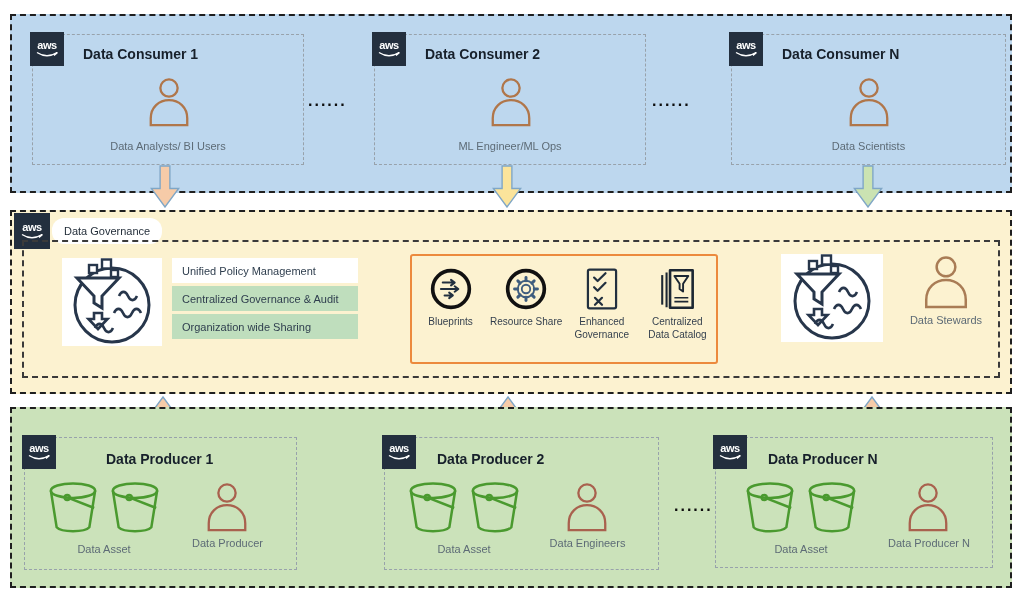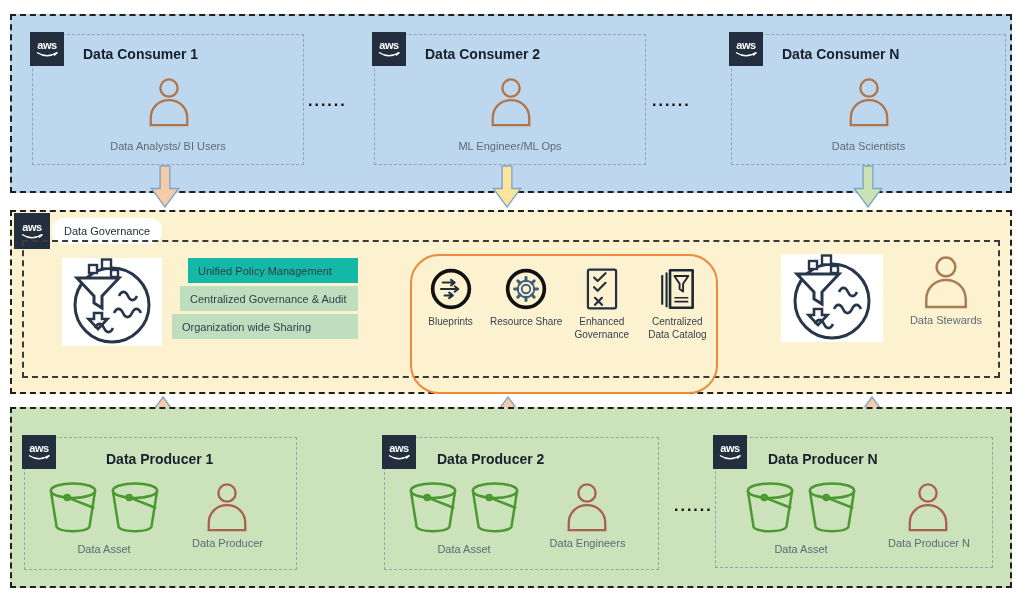--- a/index.html
+++ b/index.html
@@ -30,22 +30,22 @@
                background:#ffffff; padding:0 12px; font-size:11px; color:#1f2a36;border-radius:12px; }
   .gov-inner { position:absolute; left:10px; top:28px; width:978px; height:138px; border:2px dashed #3a3a3a; }
 
   .lf-box { position:absolute; background:#ffffff; }
   .lf-box svg { width:100%; height:100%; }
 
   .policy-list { position:absolute; left:160px; top:46px; width:186px; }
   .policy-row { height:25px; margin-bottom:3px; display:flex; align-items:center;
                 padding-left:10px; font-size:11px; color:#2f3e4e; }
 
-  .feature-box { position:absolute; left:398px; top:42px; width:308px; height:140px;
-                 border:2px solid #EC8A3D; border-radius:29px;
+  .feature-box { position:absolute; left:398px; top:42px; width:308px; height:110px;
+                 border:2px solid #EC8A3D; border-radius:3px;
                  display:flex; justify-content:space-evenly; padding-top:10px; }
   .feature { width:74px; display:flex; flex-direction:column; align-items:center; }
   .feature .f-icon { height:46px; display:flex; align-items:center; justify-content:center; }
   .feature .f-label { margin-top:4px; font-size:10px; line-height:1.25; text-align:center; color:#333f4d; }
 
   .bucket-svg { position:absolute; width:52px; height:56px; }
 
   .hidden-defs { position:absolute; width:0; height:0; overflow:hidden; }
 </style>
 </head>
@@ -153,22 +153,22 @@
 
     <div class="gov-inner"></div>
 
     <div class="lf-box" style="left:50px; top:46px; width:100px; height:88px;">
       <svg viewBox="0 0 100 88" style="color:#27364B">
           <use href="#sym-lake"></use>
         </svg>
     </div>
 
     <div class="policy-list">
-      <div class="policy-row" style="background-color: #14b8a6; margin-left: 16px;">Unified Policy Management</div>
-      <div class="policy-row" style="background-color: rgb(191, 222, 189); margin-left: 8px;">Centralized  Governance &amp; Audit</div>
+      <div class="policy-row" style="background-color: #ffffff;">Unified Policy Management</div>
+      <div class="policy-row" style="background-color: rgb(191, 222, 189);">Centralized  Governance &amp; Audit</div>
       <div class="policy-row" style="background-color: rgb(191, 222, 189);">Organization wide Sharing</div>
     </div>
 
     <div class="feature-box">
       <div class="feature">
         <div class="f-icon">
           <svg width="44" height="44" viewBox="0 0 48 48">
             <circle cx="24" cy="24" r="20" fill="none" stroke="#111" stroke-width="4"></circle>
             <g fill="none" stroke="#22303F" stroke-width="2.2" stroke-linecap="round" stroke-linejoin="round">
               <path d="M15 17 H27 M24 14 L28 17 L24 20"></path>

